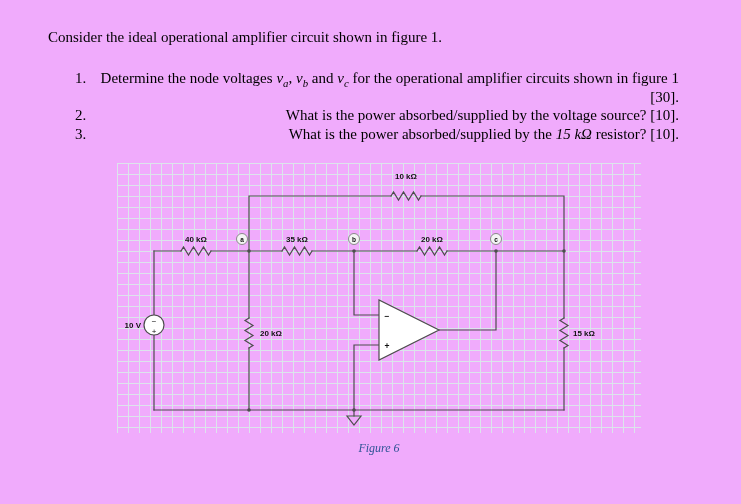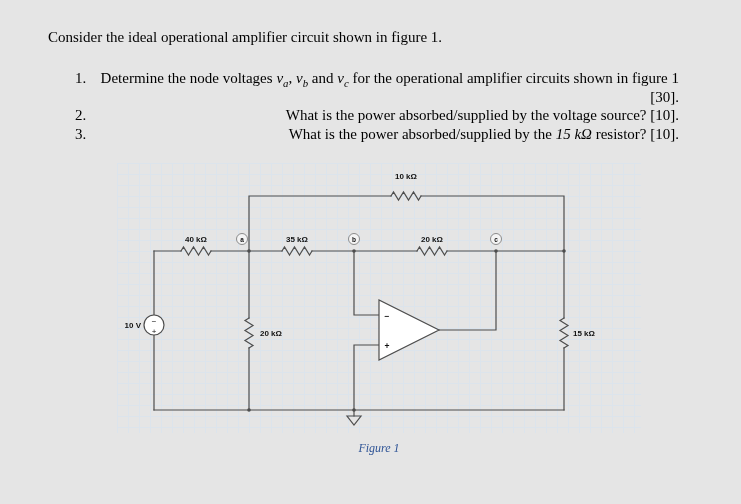--- a/index.html
+++ b/index.html
@@ -1,21 +1,21 @@
 <!DOCTYPE html>
 <html style="--wire: #4d4d4d; --grid: #dce4ec; --caption: #2F5496;"><head>
 <meta charset="utf-8">
 <style>
   html,body{margin:0;padding:0;background:#fff;}
   :root{
     --wire:#4d4d4d;
     --grid:#dce4ec;
     --caption:#2F5496;
   }
-  .page{position:relative;width:741px;height:504px;background:#e5e5e5;overflow:hidden;
+  .page{position:relative;width:741px;height:504px;background:#f0abfc;overflow:hidden;
         font-family:"Liberation Serif",serif;color:#000;}
   .intro{position:absolute;left:48px;top:29px;font-size:15px;}
   .questions{position:absolute;left:75px;top:69px;width:604px;font-size:15px;}
   .q-item{display:flex;line-height:18.5px;}
   .q-num{flex:0 0 22px;}
   .q-text{flex:1;text-align:right;}
   sub{font-size:0.72em;line-height:0;}
   .figure-area{position:absolute;left:117px;top:163px;width:524px;height:270px;
     background-image:
       repeating-linear-gradient(to right, var(--grid) 0 1px, transparent 1px 11px),
@@ -114,15 +114,15 @@
         <circle class="badge" cx="125" cy="76" r="5.5"></circle>
         <text class="node-l" x="125" y="78.5">a</text>
         <circle class="badge" cx="237" cy="76" r="5.5"></circle>
         <text class="node-l" x="237" y="78.5">b</text>
         <circle class="badge" cx="379" cy="76" r="5.5"></circle>
         <text class="node-l" x="379" y="78.5">c</text>
       </g>
     </svg>
   </div>
 
-  <div class="fig-caption">Figure 1</div>
+  <div class="fig-caption">Figure 6</div>
 
 </div>
 
 </body></html>

